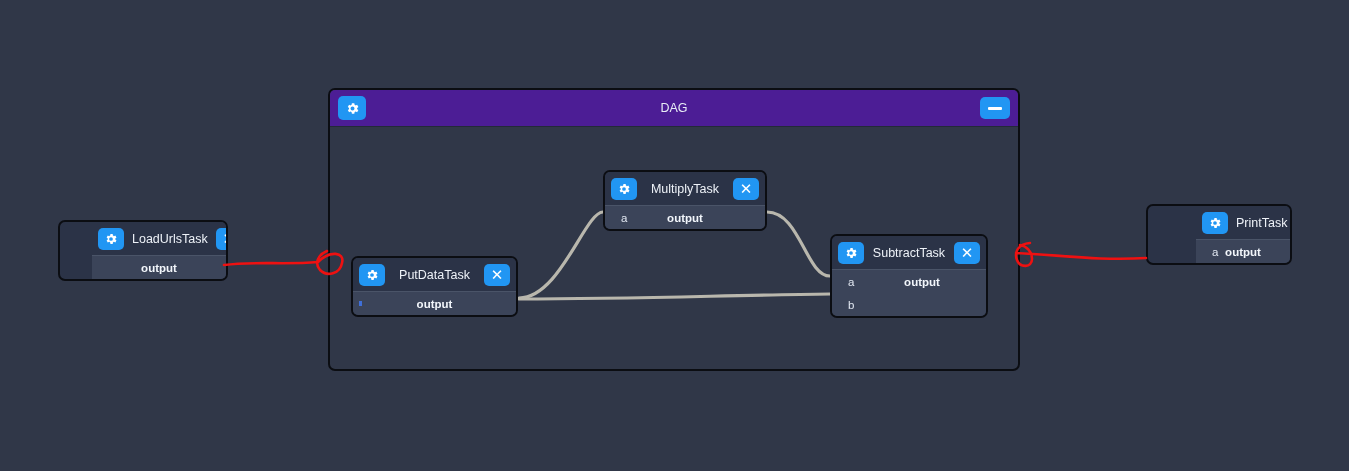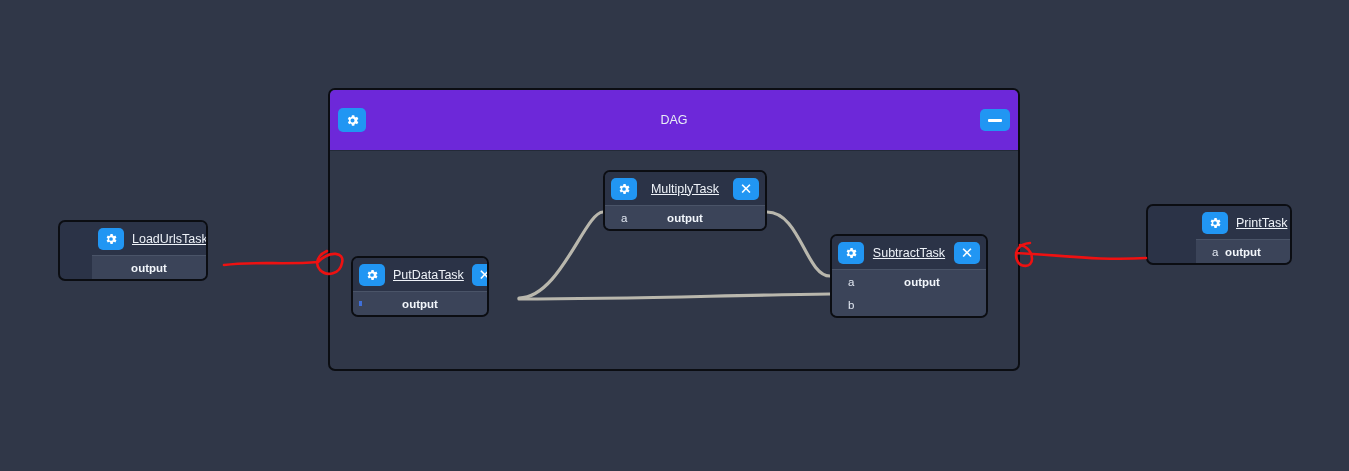--- a/index.html
+++ b/index.html
@@ -45,26 +45,26 @@
     position: absolute;
     background: #303748;
     border: 2px solid #0b0d12;
     border-radius: 7px;
     box-sizing: border-box;
     z-index: 2;
   }
   .group-header {
     position: relative;
     height: 36px;
-    background: #6d28d9;
+    background: #4c1d95;
     border-bottom: 1px solid #232a38;
     border-radius: 5px 5px 0 0;
     display: flex;
     align-items: center;
-    padding: 12px 8px;
+    padding: 0 8px;
   }
   .group-title {
     position: absolute;
     left: 0; right: 0;
     text-align: center;
     font-size: 12.5px;
     color: #e8edf5;
     pointer-events: none;
   }
 
@@ -86,21 +86,20 @@
     padding: 0 6px;
     gap: 6px;
   }
   .node-title {
     flex: 1;
     text-align: center;
     font-size: 12.5px;
     color: #eef2f8;
     white-space: nowrap;
     padding: 0 2px;
-    text-decoration: underline;
   }
 
   
   .btn-blue {
     width: 26px;
     height: 22px;
     background: #2196f3;
     border-radius: 5px;
     display: flex;
     align-items: center;
@@ -181,42 +180,42 @@
           </svg>
         </span>
       </button>
       <div class="group-title">DAG</div>
       <button class="btn-blue" style="position:absolute; right:8px; width:30px; height:22px;">
         <span class="btn-minus"></span>
       </button>
     </div>
   </div>
 
-  <div class="node" style="left:58px; top:220px; width:150px;padding-left:32px;">
+  <div class="node" style="left:58px; top:220px; width:170px;padding-left:32px;">
     <div class="node-header">
       <button class="btn-blue">
         <span>
           <svg width="14" height="14" viewBox="0 0 24 24" fill="#ffffff">
             <path d="M19.4 13a7.6 7.6 0 0 0 0-2l2-1.5-2-3.4-2.4 1a7.5 7.5 0 0 0-1.7-1l-.4-2.6h-3.9l-.4 2.6c-.6.2-1.2.6-1.7 1l-2.4-1-2 3.4 2 1.5a7.6 7.6 0 0 0 0 2l-2 1.5 2 3.4 2.4-1c.5.4 1.1.8 1.7 1l.4 2.6h3.9l.4-2.6c.6-.2 1.2-.6 1.7-1l2.4 1 2-3.4-2-1.5zM12 15.2A3.2 3.2 0 1 1 12 8.8a3.2 3.2 0 0 1 0 6.4z"></path>
           </svg>
         </span>
       </button>
       <div class="node-title">LoadUrlsTask</div>
       <button class="btn-blue">
         <span class="btn-x">✕</span>
       </button>
     </div>
     <div class="ports">
       <div class="port-row">
         <span class="port-out">output</span>
       </div>
     </div>
   </div>
 
-  <div class="node" style="left:351px; top:256px; width:138px;">
+  <div class="node" style="left:351px; top:256px; width:167px;">
     <div class="node-header">
       <button class="btn-blue">
         <span>
           <svg width="14" height="14" viewBox="0 0 24 24" fill="#ffffff">
             <path d="M19.4 13a7.6 7.6 0 0 0 0-2l2-1.5-2-3.4-2.4 1a7.5 7.5 0 0 0-1.7-1l-.4-2.6h-3.9l-.4 2.6c-.6.2-1.2.6-1.7 1l-2.4-1-2 3.4 2 1.5a7.6 7.6 0 0 0 0 2l-2 1.5 2 3.4 2.4-1c.5.4 1.1.8 1.7 1l.4 2.6h3.9l.4-2.6c.6-.2 1.2-.6 1.7-1l2.4 1 2-3.4-2-1.5zM12 15.2A3.2 3.2 0 1 1 12 8.8a3.2 3.2 0 0 1 0 6.4z"></path>
           </svg>
         </span>
       </button>
       <div class="node-title">PutDataTask</div>
       <button class="btn-blue">

